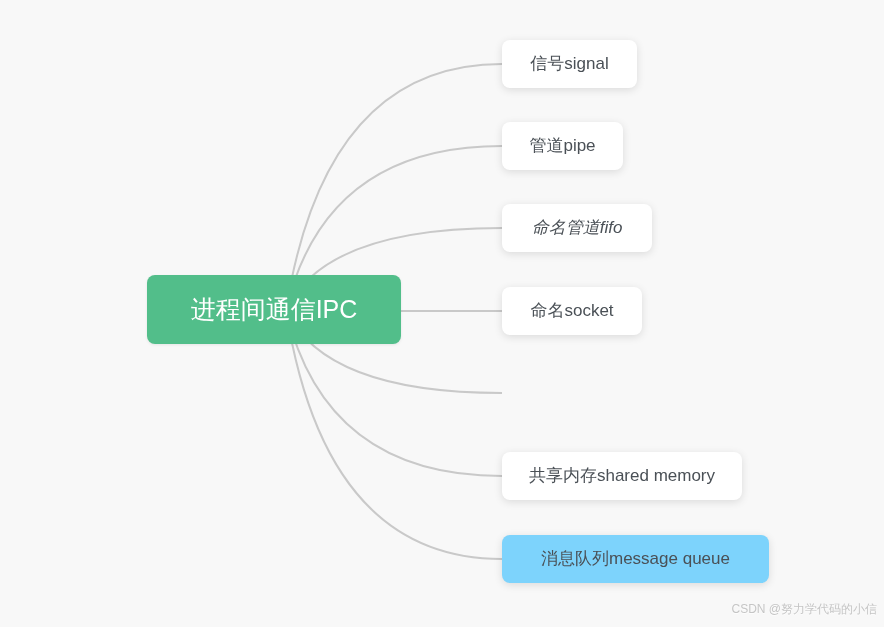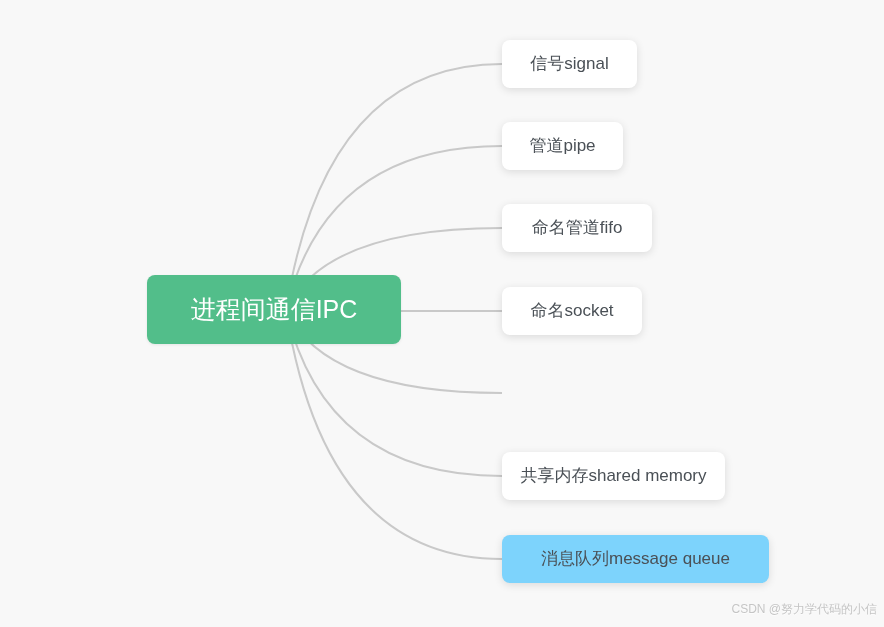--- a/index.html
+++ b/index.html
@@ -49,21 +49,21 @@
     font-size: 17px;
     color: #4a5056;
     background: #ffffff;
     box-shadow: 0 2px 8px rgba(0,0,0,0.12);
   }
   .b0 { top: 40px;  width: 135px; }
   .b1 { top: 122px; width: 121px; }
   .b2 { top: 204px; width: 150px; }
   .b3 { top: 287px; width: 140px; }
   .b4 { top: 369px; width: 205px; }
-  .b5 { top: 452px; width: 223px; }
+  .b5 { top: 452px; width: 240px; }
   .b6 { top: 535px; width: 267px; }
   .watermark {
     position: absolute;
     right: 7px;
     bottom: 9px;
     z-index: 2;
     font-size: 12px;
     color: #c5c5c5;
     text-shadow: 0 1px 1px rgba(255,255,255,0.9);
     white-space: nowrap;
@@ -83,21 +83,21 @@
     <path d="M 286 310 Q 325 476 502 476" fill="none" stroke-width="2" stroke="#c9c9c9"></path>
     <path d="M 286 310 Q 325 559 502 559" fill="none" stroke-width="2" stroke="#c9c9c9"></path>
   </svg>
 
   <div class="node root-node" style="background: rgb(82, 190, 138); color: rgb(255, 255, 255);">进程间通信IPC</div>
 
   <div class="node branch-node b1" style="background: rgb(255, 255, 255); color: rgb(74, 80, 86);">管道pipe</div>
 
   <div class="node branch-node b0" style="background: rgb(255, 255, 255); color: rgb(74, 80, 86);">信号signal</div>
 
-  <div class="node branch-node b2" style="background: rgb(255, 255, 255); color: rgb(74, 80, 86);">命名管道fifo</div>
+  <div class="node branch-node b2" style="background: rgb(255, 255, 255); color: rgb(74, 80, 86); font-style: italic;">命名管道fifo</div>
 
   <div class="node branch-node b3" style="background: rgb(255, 255, 255); color: rgb(74, 80, 86);">命名socket</div>
 
 
   <div class="node branch-node b5" style="background: rgb(255, 255, 255); color: rgb(74, 80, 86);">共享内存shared memory</div>
 
   <div class="node branch-node b6" style="background: #7dd3fc; color: rgb(74, 80, 86);">消息队列message queue</div>
 
   <div class="watermark" style="color: rgb(197, 197, 197);">CSDN @努力学代码的小信</div>
 

